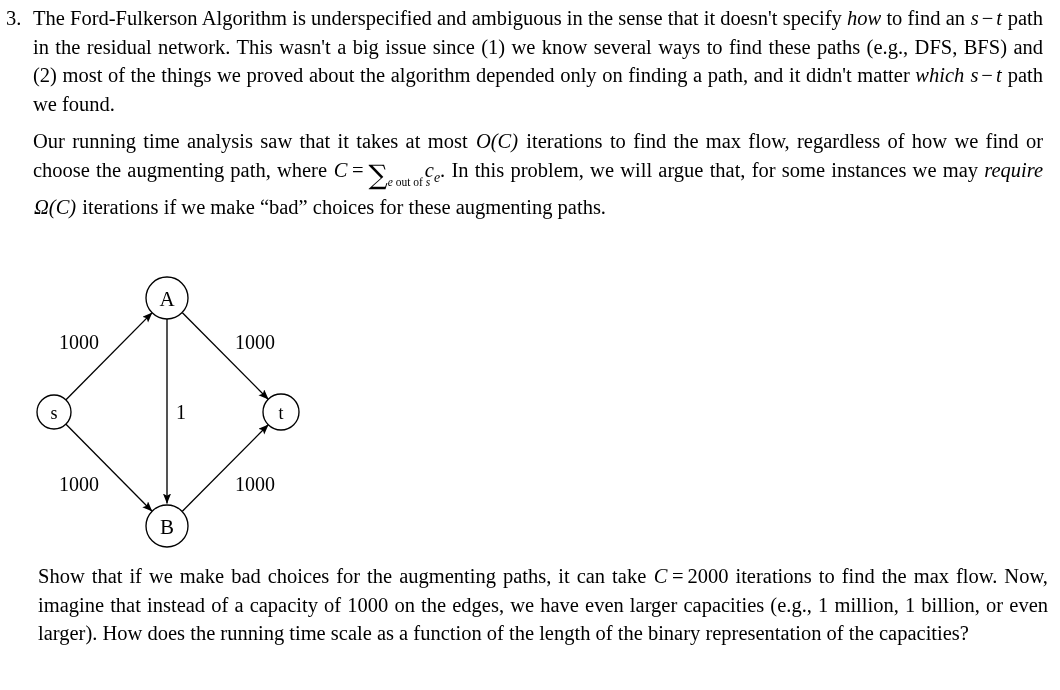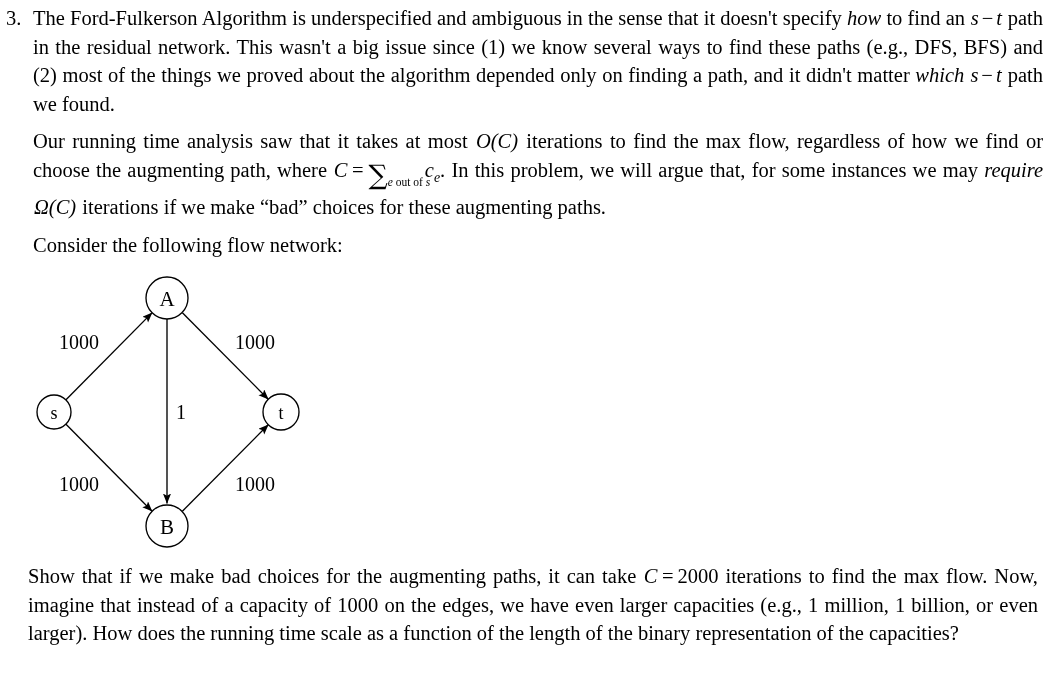--- a/index.html
+++ b/index.html
@@ -130,41 +130,40 @@
   }
   .node-label.small { font-size: 18px; }
   .edge-label {
     font-family: "Liberation Serif", "DejaVu Serif", serif;
     font-size: 20px;
     fill: #000;
   }
 
   .closing-wrap {
     position: absolute;
-    left: 28px;
+    left: 38px;
     top: 562px;
     width: 1010px;
   }
 </style>
 </head>
 <body>
 
 <div class="page">
 
   <div class="problem">
 
     <div class="prob-number">3.</div>
 
     <div class="prob-body">
 
       <p class="para first"><span>The Ford-Fulkerson Algorithm is underspecified and ambiguous in the sense that it doesn't specify </span><span class="emph">how</span><span> to find an </span><span class="mi">s</span><span class="minus">−</span><span class="mi">t</span><span> path in the residual network. This wasn't a big issue since (1) we know several ways to find these paths (e.g., DFS, BFS) and (2) most of the things we proved about the algorithm depended only on finding a path, and it didn't matter </span><span class="emph">which</span><span> </span><span class="mi">s</span><span class="minus">−</span><span class="mi">t</span><span> path we found.</span></p>
 
       <p class="para gap"><span>Our running time analysis saw that it takes at most </span><span class="mop">O(C)</span><span> iterations to find the max flow, regardless of how we find or choose the augmenting path, where </span><span class="mi">C</span><span class="eq">=</span><span class="sum"><span class="sig">∑</span><span class="sub"><span class="it">e</span><span class="rm"> out of </span><span class="it">s</span></span></span><span class="cesub"><span>c</span><sub>e</sub></span><span>. In this problem, we will argue that, for some instances we may </span><span class="emph">require</span><span> </span><span class="mop">Ω(C)</span><span> iterations if we make “bad” choices for these augmenting paths.</span></p>
 
-      <p class="para consider">Consider the following flow network:</p>
 
     </div>
   </div>
 
   <div class="figure">
     <svg width="420" height="300" viewBox="0 262 420 300">
       <defs>
         <marker id="arrow" markerWidth="9" markerHeight="9" refX="7.4" refY="3.0" orient="auto" markerUnits="strokeWidth">
           <path d="M0,0 L7.6,3.0 L0,6.0 L1.6,3.0 z" fill="#000000"></path>
         </marker>

